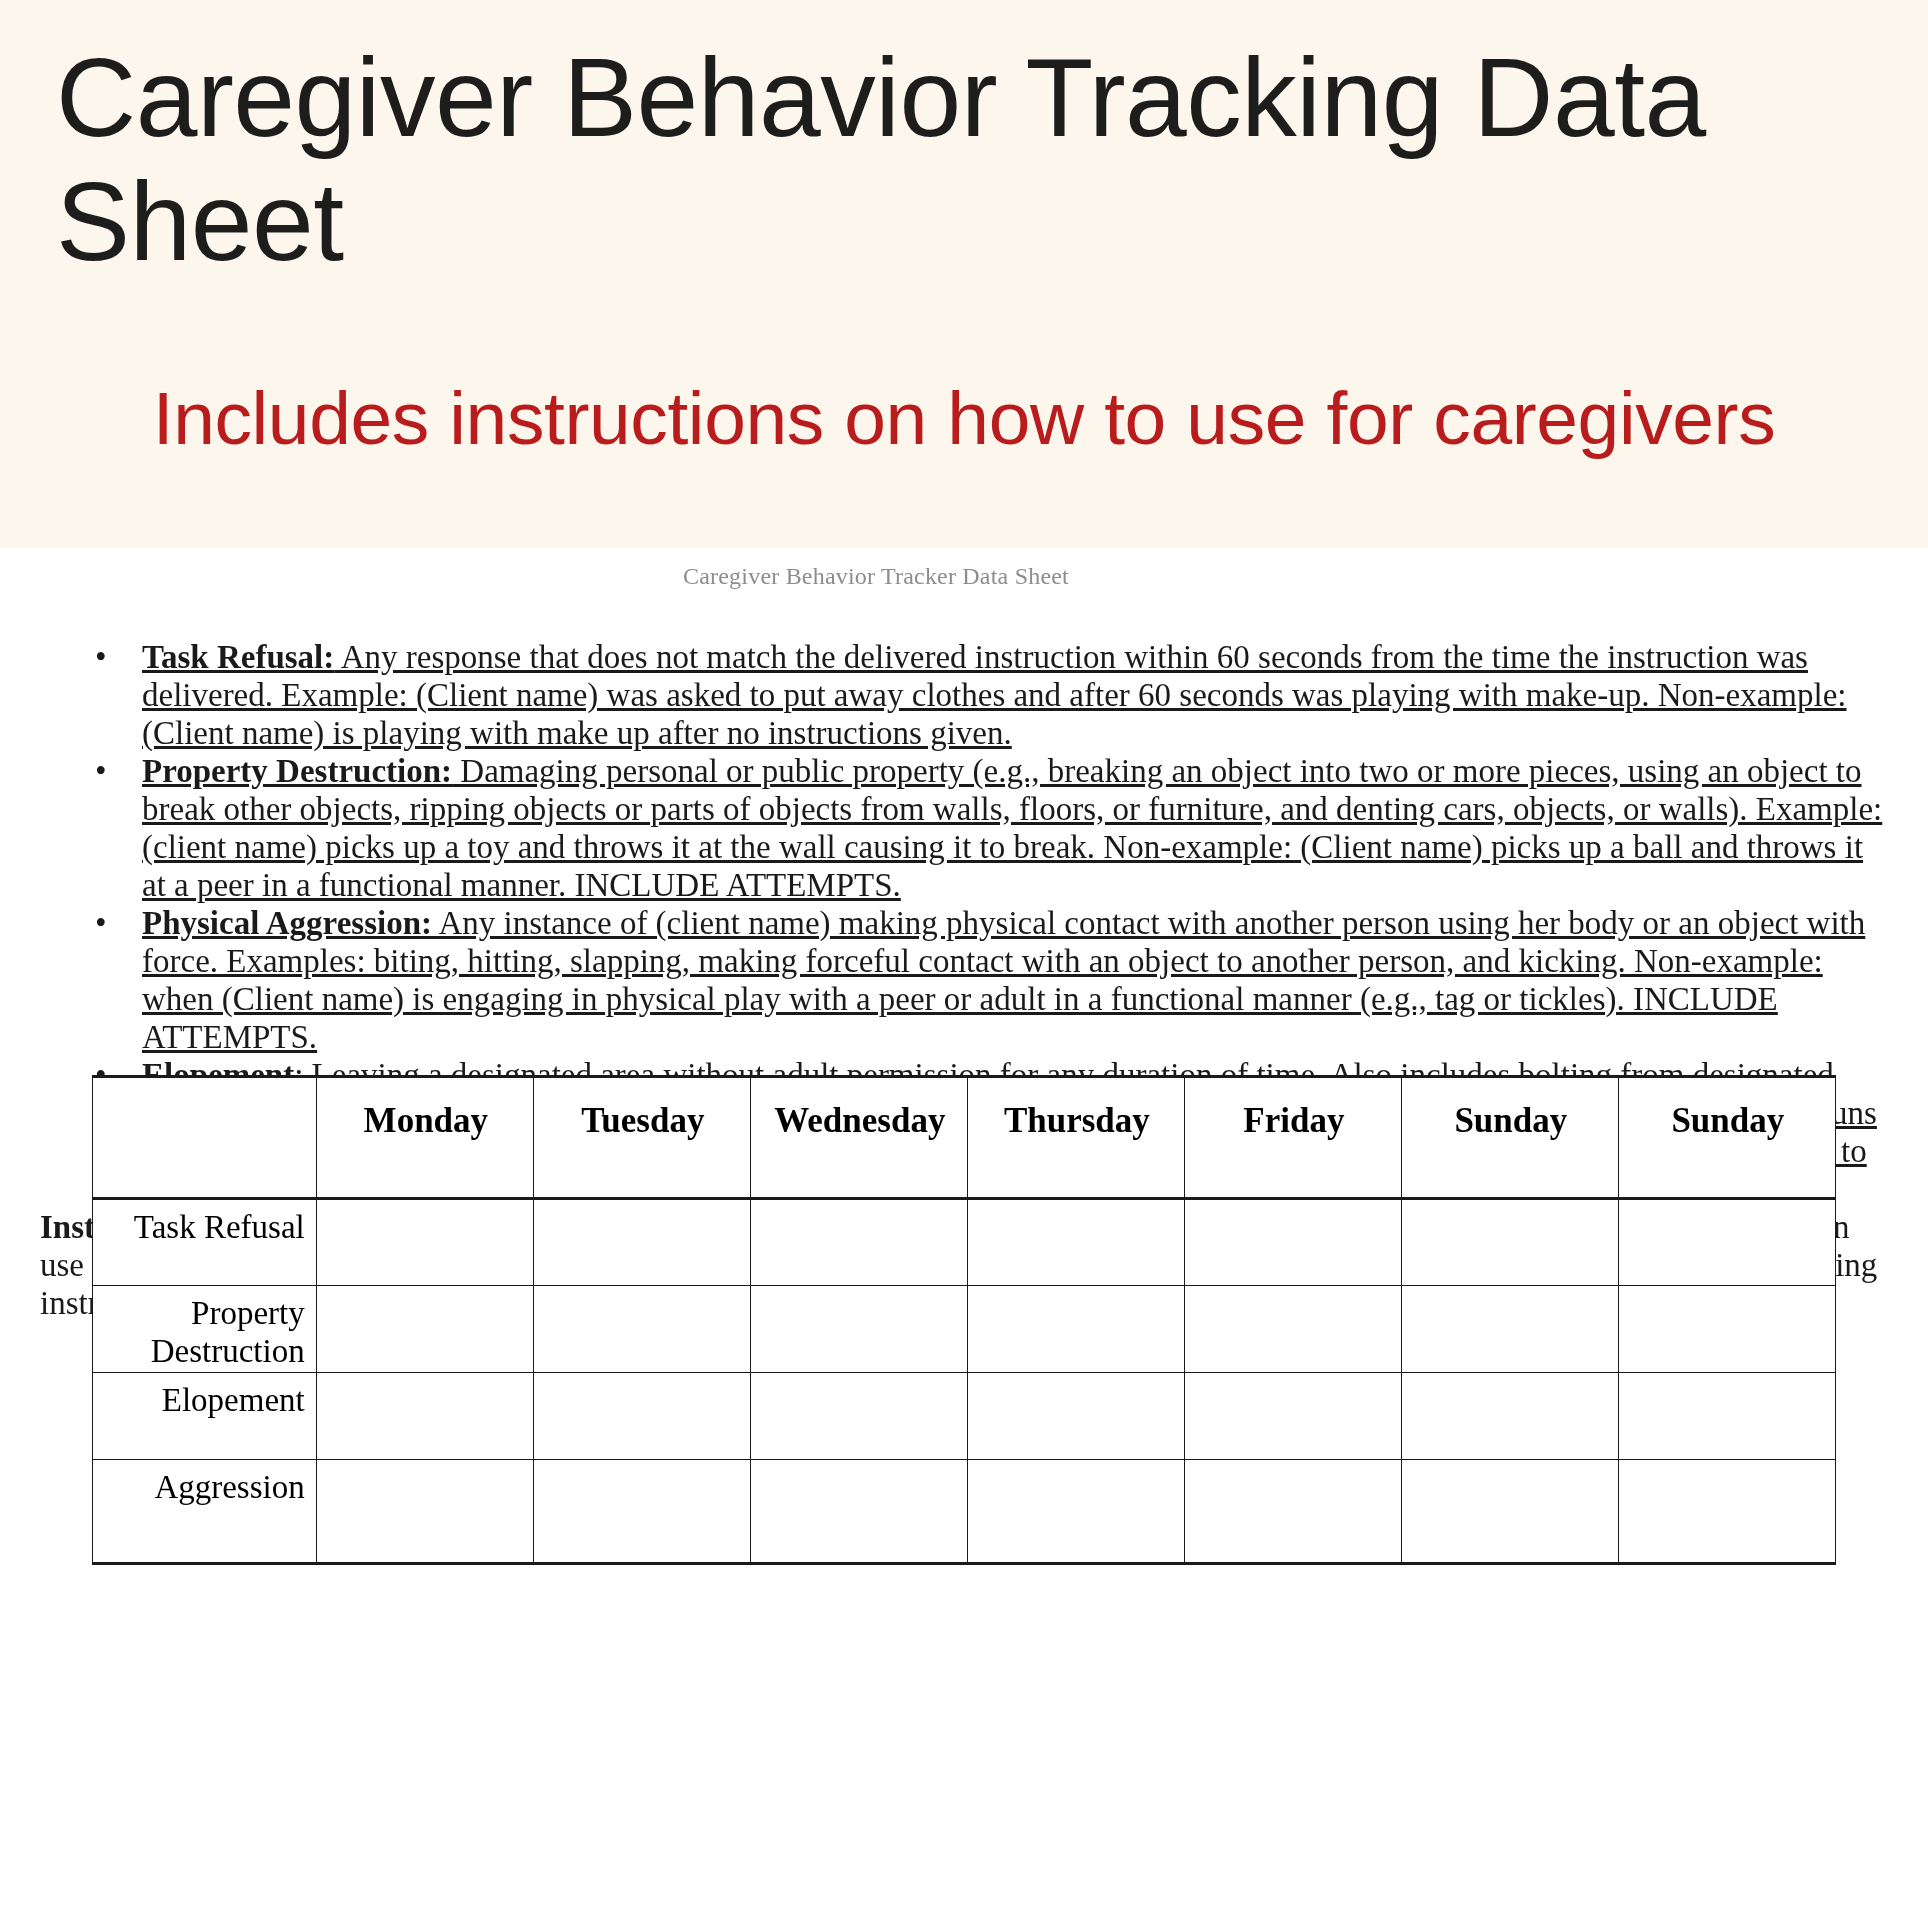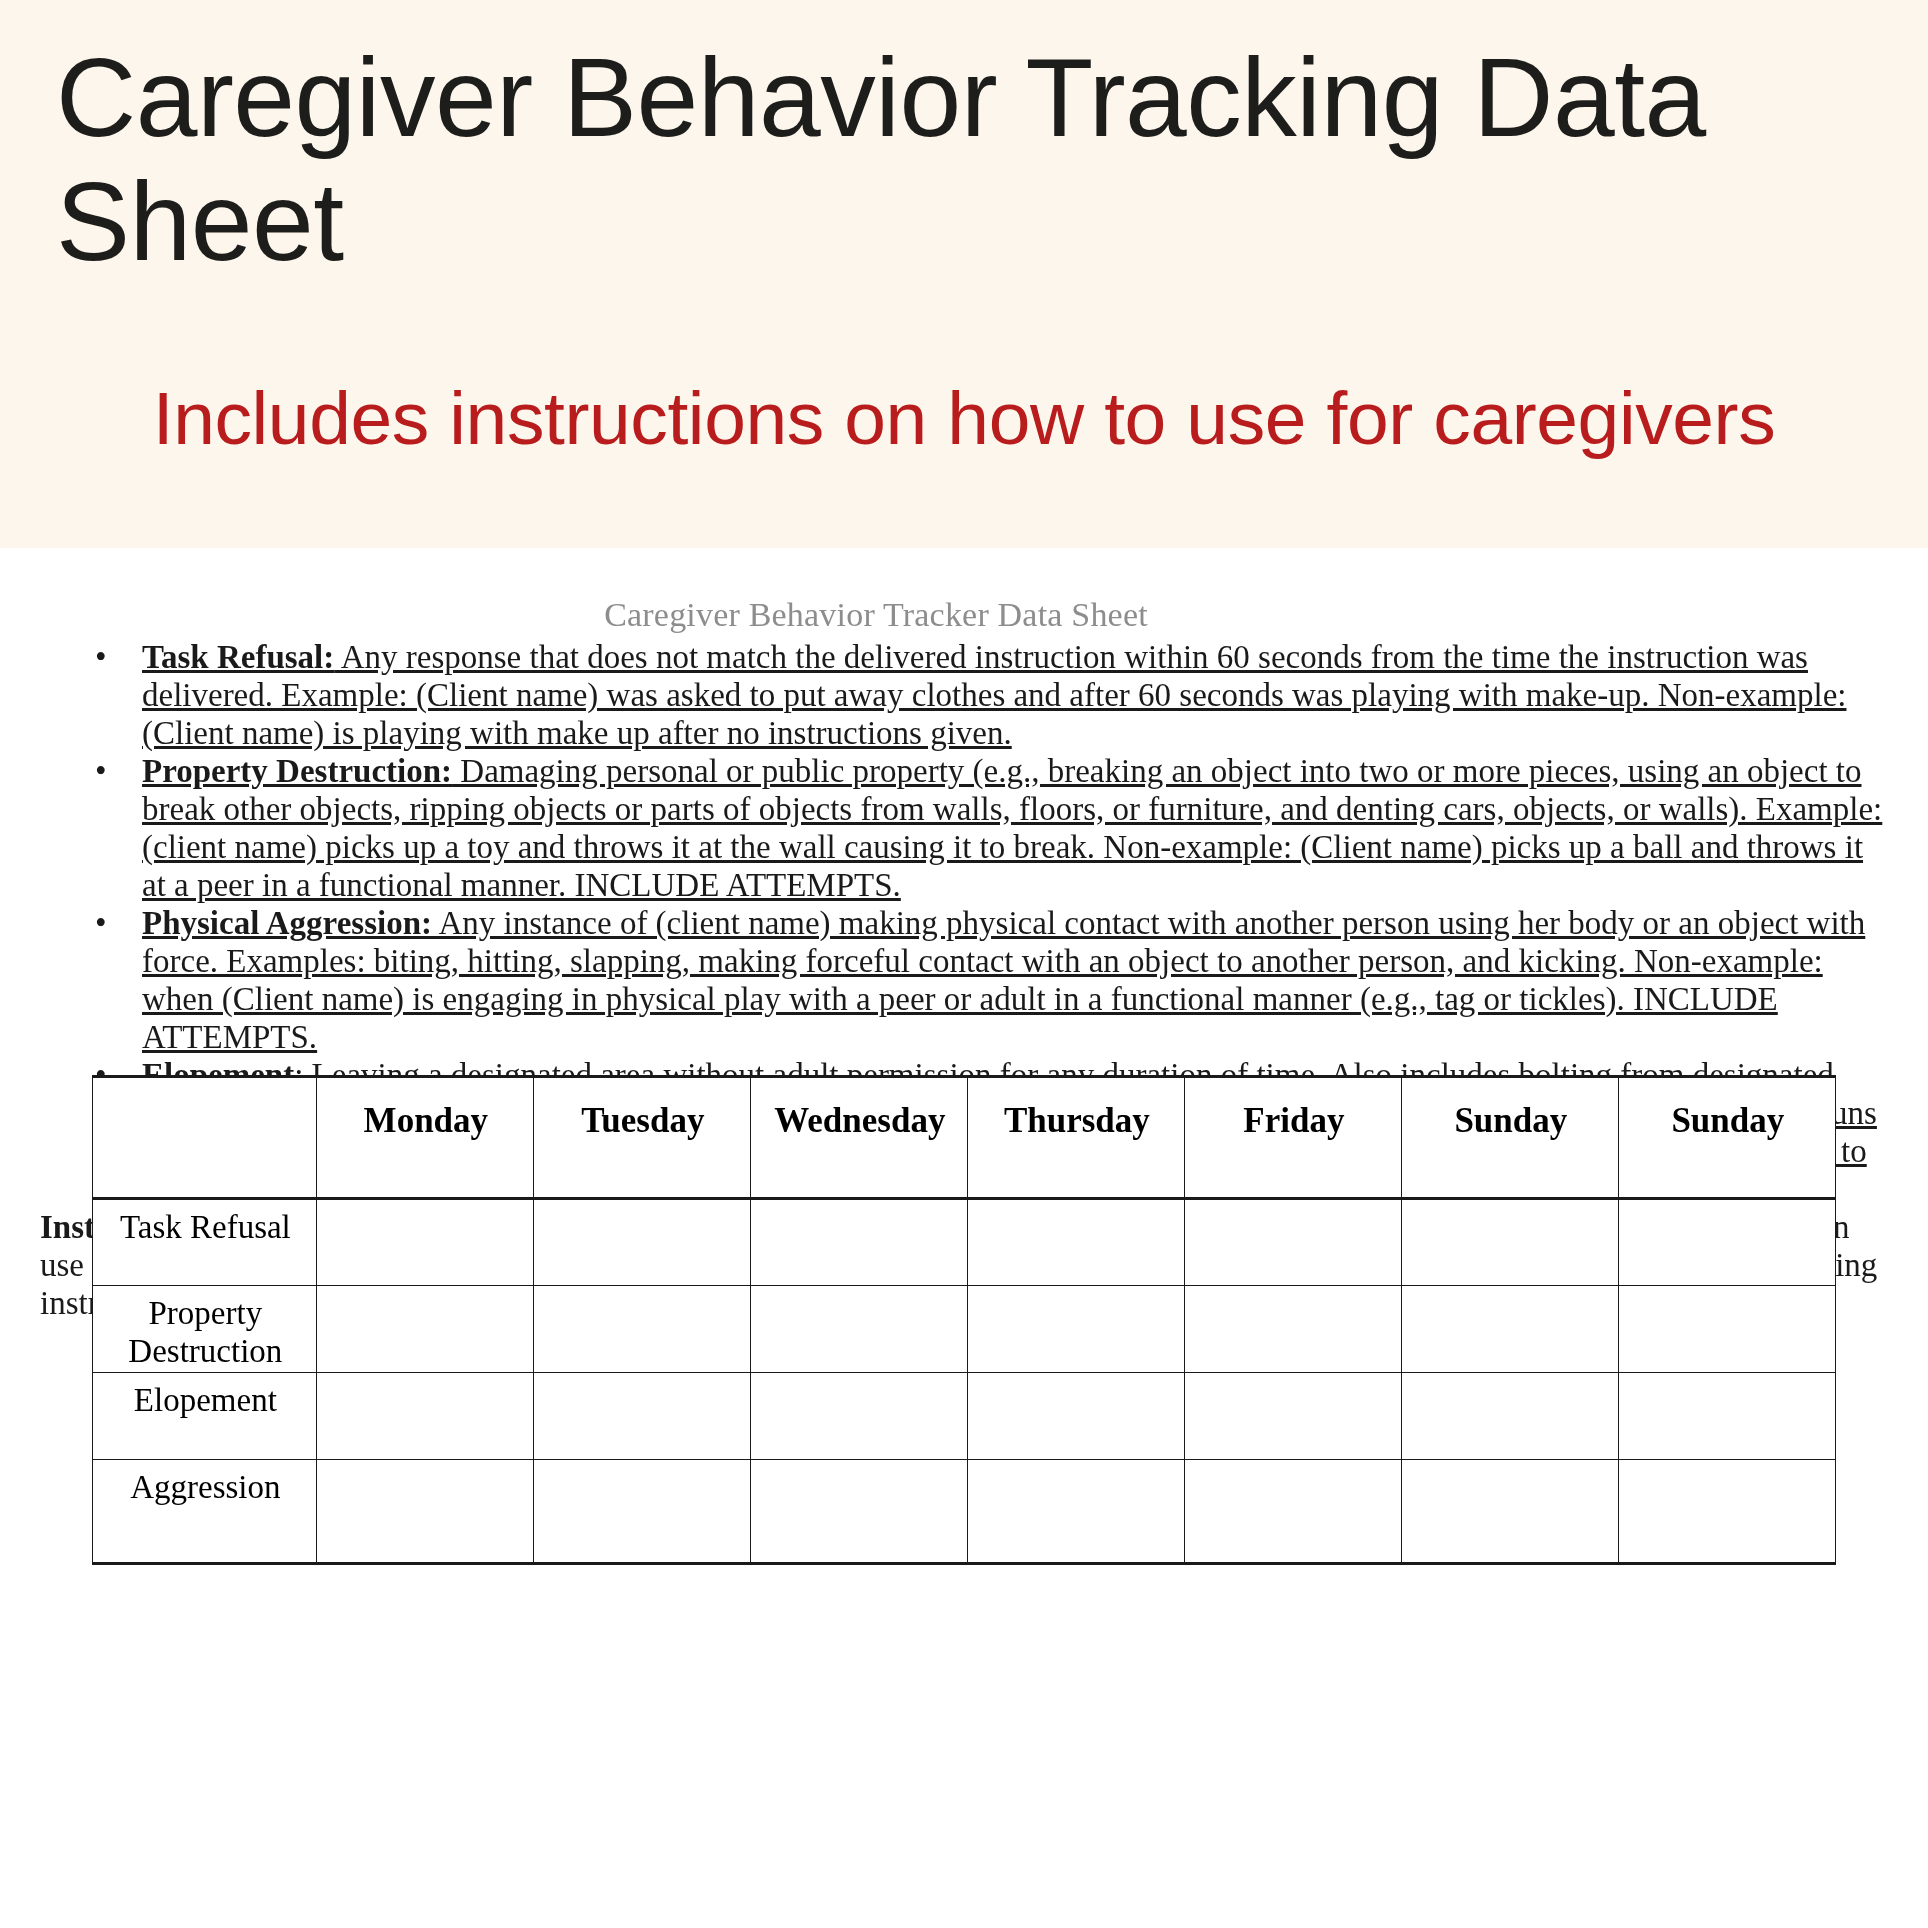--- a/index.html
+++ b/index.html
@@ -78,24 +78,23 @@
     background: #ffffff;
   }
 
   .doc-header {
     position: absolute;
     left: 0;
     top: 15px;
     width: 1752px;
     text-align: center;
     font-family: "Liberation Serif", "DejaVu Serif", serif;
-    font-size: 34px;
+    font-size: 24px;
     color: #8d8d8d;
     letter-spacing: 0.2px;
-    margin-top: 33px;
   }
 
   .body-block {
     position: absolute;
     left: 40px;
     top: 90px;
     width: 1849px;
     font-family: "Liberation Serif", "DejaVu Serif", serif;
     font-size: 33px;
     line-height: 38px;
@@ -165,21 +164,21 @@
     padding-top: 23px;
   }
   table.sheet thead th.corner {
     border-top: 3.8px solid #1a1a1a;
     border-bottom: 3.8px solid #1a1a1a;
   }
   table.sheet tbody tr td {
     height: 89px;
     font-size: 33px;
     font-weight: normal;
-    text-align: center;
+    text-align: right;
     line-height: 38px;
   }
   table.sheet tbody tr.r-taskrefusal td { height: 87px; }
   table.sheet tbody tr.r-property td { height: 87px; }
   table.sheet tbody tr.r-elopement td { height: 87px; }
   table.sheet tbody tr.r-aggression td { height: 104px; border-bottom: 3.8px solid #1a1a1a; }
   table.sheet tbody tr td.rowlab { white-space: normal; }
 </style>
 </head>
 <body>

